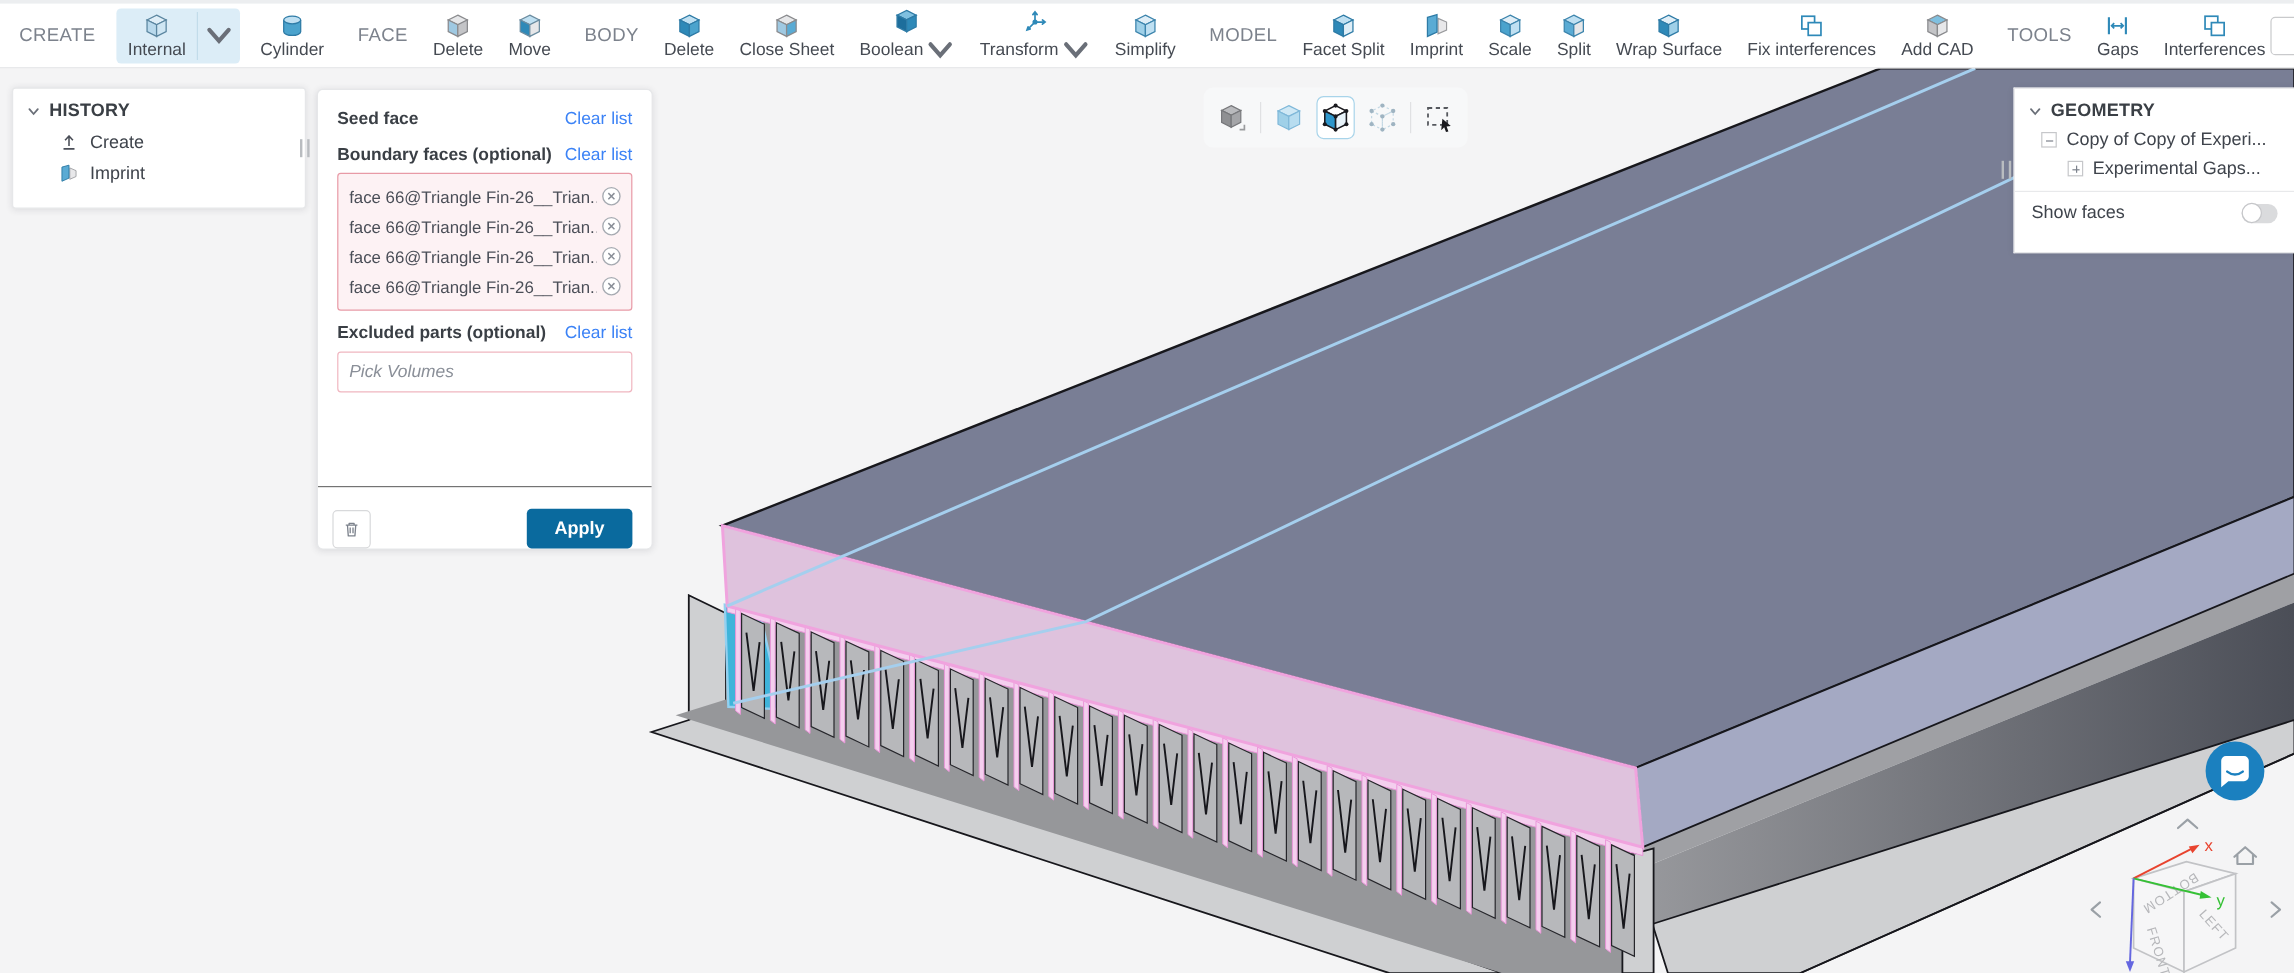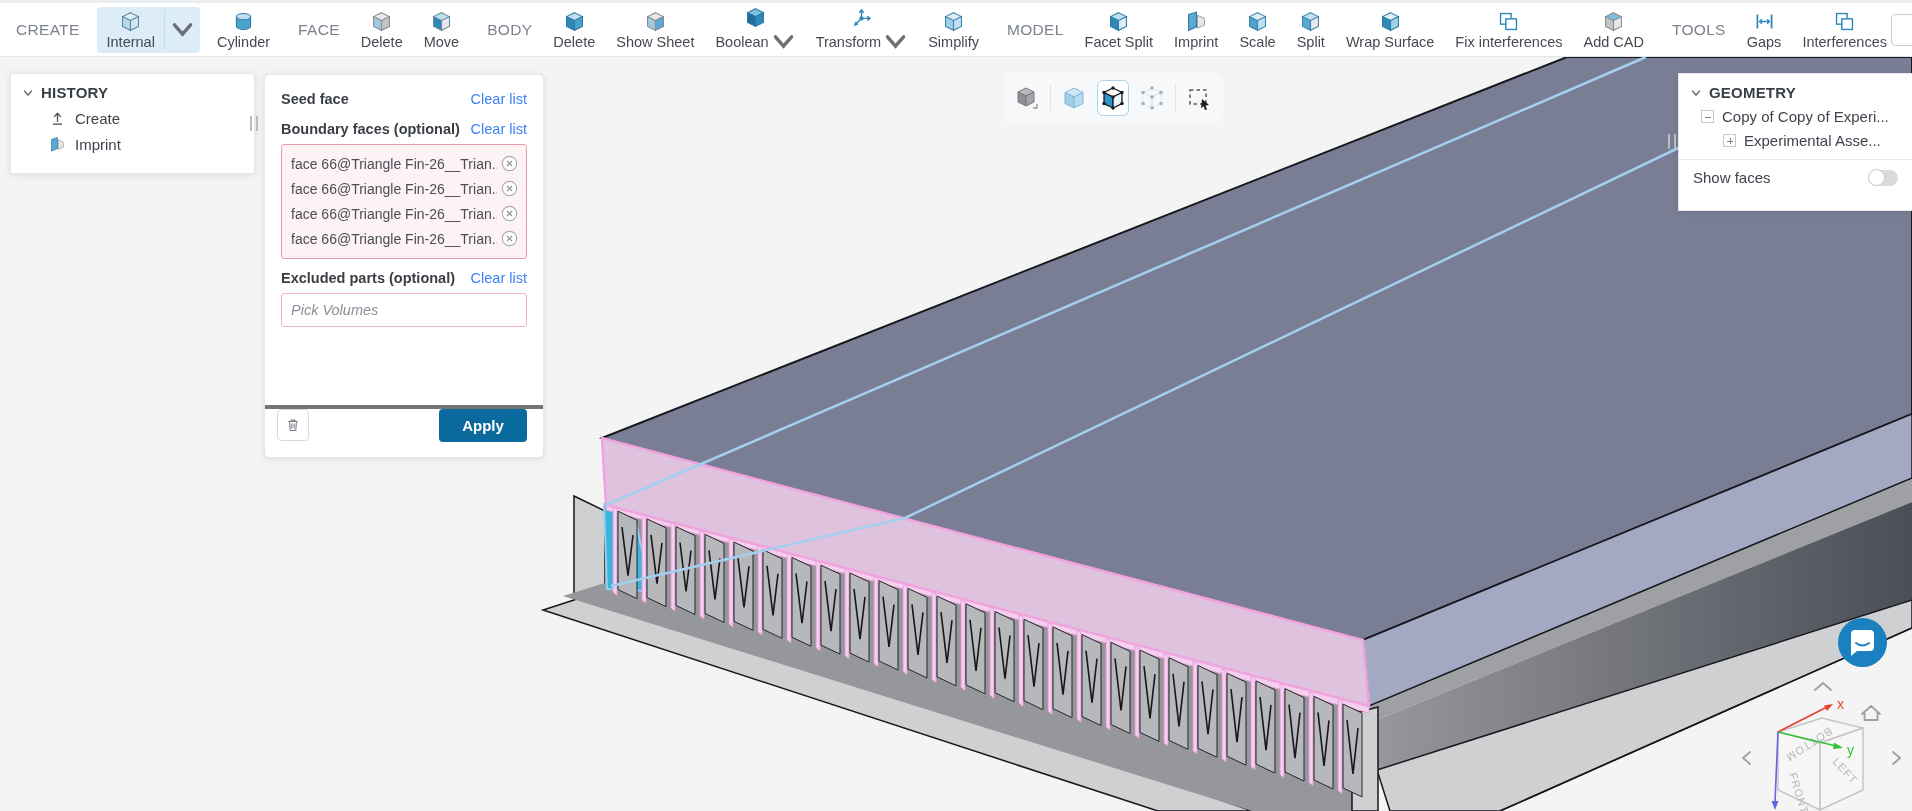--- a/index.html
+++ b/index.html
@@ -71,22 +71,22 @@
   .dlg-input input { width:100%; height:34px; border-radius:3px; padding:0 30px 0 9px;
     font-size:14.5px; color:#4a4e57; font-family:inherit; outline:none; background:#fff; }
   .inp-seed input { border:1.5px solid #a8d4ea; }
   .inp-excl input { border:1.5px solid #f0b6c0; }
   .inp-excl input::placeholder { font-style:italic; color:#8a8f98; }
   .circ-x { position:absolute; right:8px; width:17px; height:17px; flex:none; cursor:pointer; }
   .dlg-list { border:1.5px solid #e89aa6; background:#fdf2f4; border-radius:3px;
     padding:6px 8px 7px 9px; margin-bottom:2px; }
   .dlg-list-row { display:flex; align-items:center; justify-content:space-between; height:25px; }
   .dlg-list-txt { font-size:14px; color:#4a4e57; white-space:nowrap; overflow:hidden; width:206px; }
-  .dlg-footer { position:absolute; left:0; right:0; bottom:0; height:52px; border-top:4px solid #737373;
-    display:flex; align-items:flex-start; justify-content:space-between; padding:0 16px 0 12px; }
+  .dlg-footer { position:absolute; left:0; right:0; bottom:0; height:52px; border-top:1px solid #737373;
+    display:flex; align-items:flex-end; justify-content:space-between; padding:0 16px 0 12px; }
   .btn-trash { width:32px; height:32px; border:1px solid #d8d9db; border-radius:4px; background:#fff;
     display:flex; align-items:center; justify-content:center; cursor:pointer; }
   .btn-apply { width:88px; height:33px; background:var(--accent); color:#fff; border:none;
     border-radius:4px; font-size:15px; font-weight:bold; font-family:inherit; cursor:pointer; }
 
   
   #geometry-panel { left:1678px; top:73px; width:234px; height:138px; border-radius:0;
     border-right:none; padding:10px 12px 0; }
   .tree-row { display:flex; align-items:center; gap:8px; margin:7px 0 0 10px; cursor:pointer; }
   .tree-row.indent { margin-left:32px; }
@@ -326,21 +326,21 @@
       <div class="tb-item">
         <svg style="--ct:#bfe0f2;--cl:#2e89b8;--cr:#4ba3cd">
             <use href="#sym-cube"></use>
           </svg>
         <span class="tb-lbl">Delete</span>
       </div>
       <div class="tb-item">
         <svg style="--ct:#e6e7e9;--cl:#9fc9e2;--cr:#5aabd4;--ce:#8a8b8e">
             <use href="#sym-cube"></use>
           </svg>
-        <span class="tb-lbl">Show Sheet</span>
+        <span class="tb-lbl">Close Sheet</span>
       </div>
       <div class="tb-item">
         <svg style="--ct:#7fc0e0;--cl:#1d6e9c;--cr:#2e89b8">
             <use href="#sym-cube"></use>
           </svg>
         <span class="tb-lblrow">
             <span class="tb-lbl">Boolean</span>
           <svg class="tb-chev">
               <use href="#sym-chev"></use>
             </svg>
@@ -517,21 +517,21 @@
           <use href="#sym-chev"></use>
         </svg>
       <span class="panel-title">GEOMETRY</span>
     </div>
     <div class="tree-row">
       <span class="expander"></span>
       <span class="tree-lbl">Copy of Copy of Experi...</span>
     </div>
     <div class="tree-row indent">
       <span class="expander plus"></span>
-      <span class="tree-lbl">Experimental Asse...</span>
+      <span class="tree-lbl">Experimental Gaps...</span>
     </div>
     <div class="geo-divider"></div>
     <div class="showfaces-row">
       <span class="sf-lbl">Show faces</span>
       <span class="toggle">
           <span class="knob"></span>
         </span>
     </div>
   </div>
   <div class="grip" style="left:1668px;top:134px"></div>

